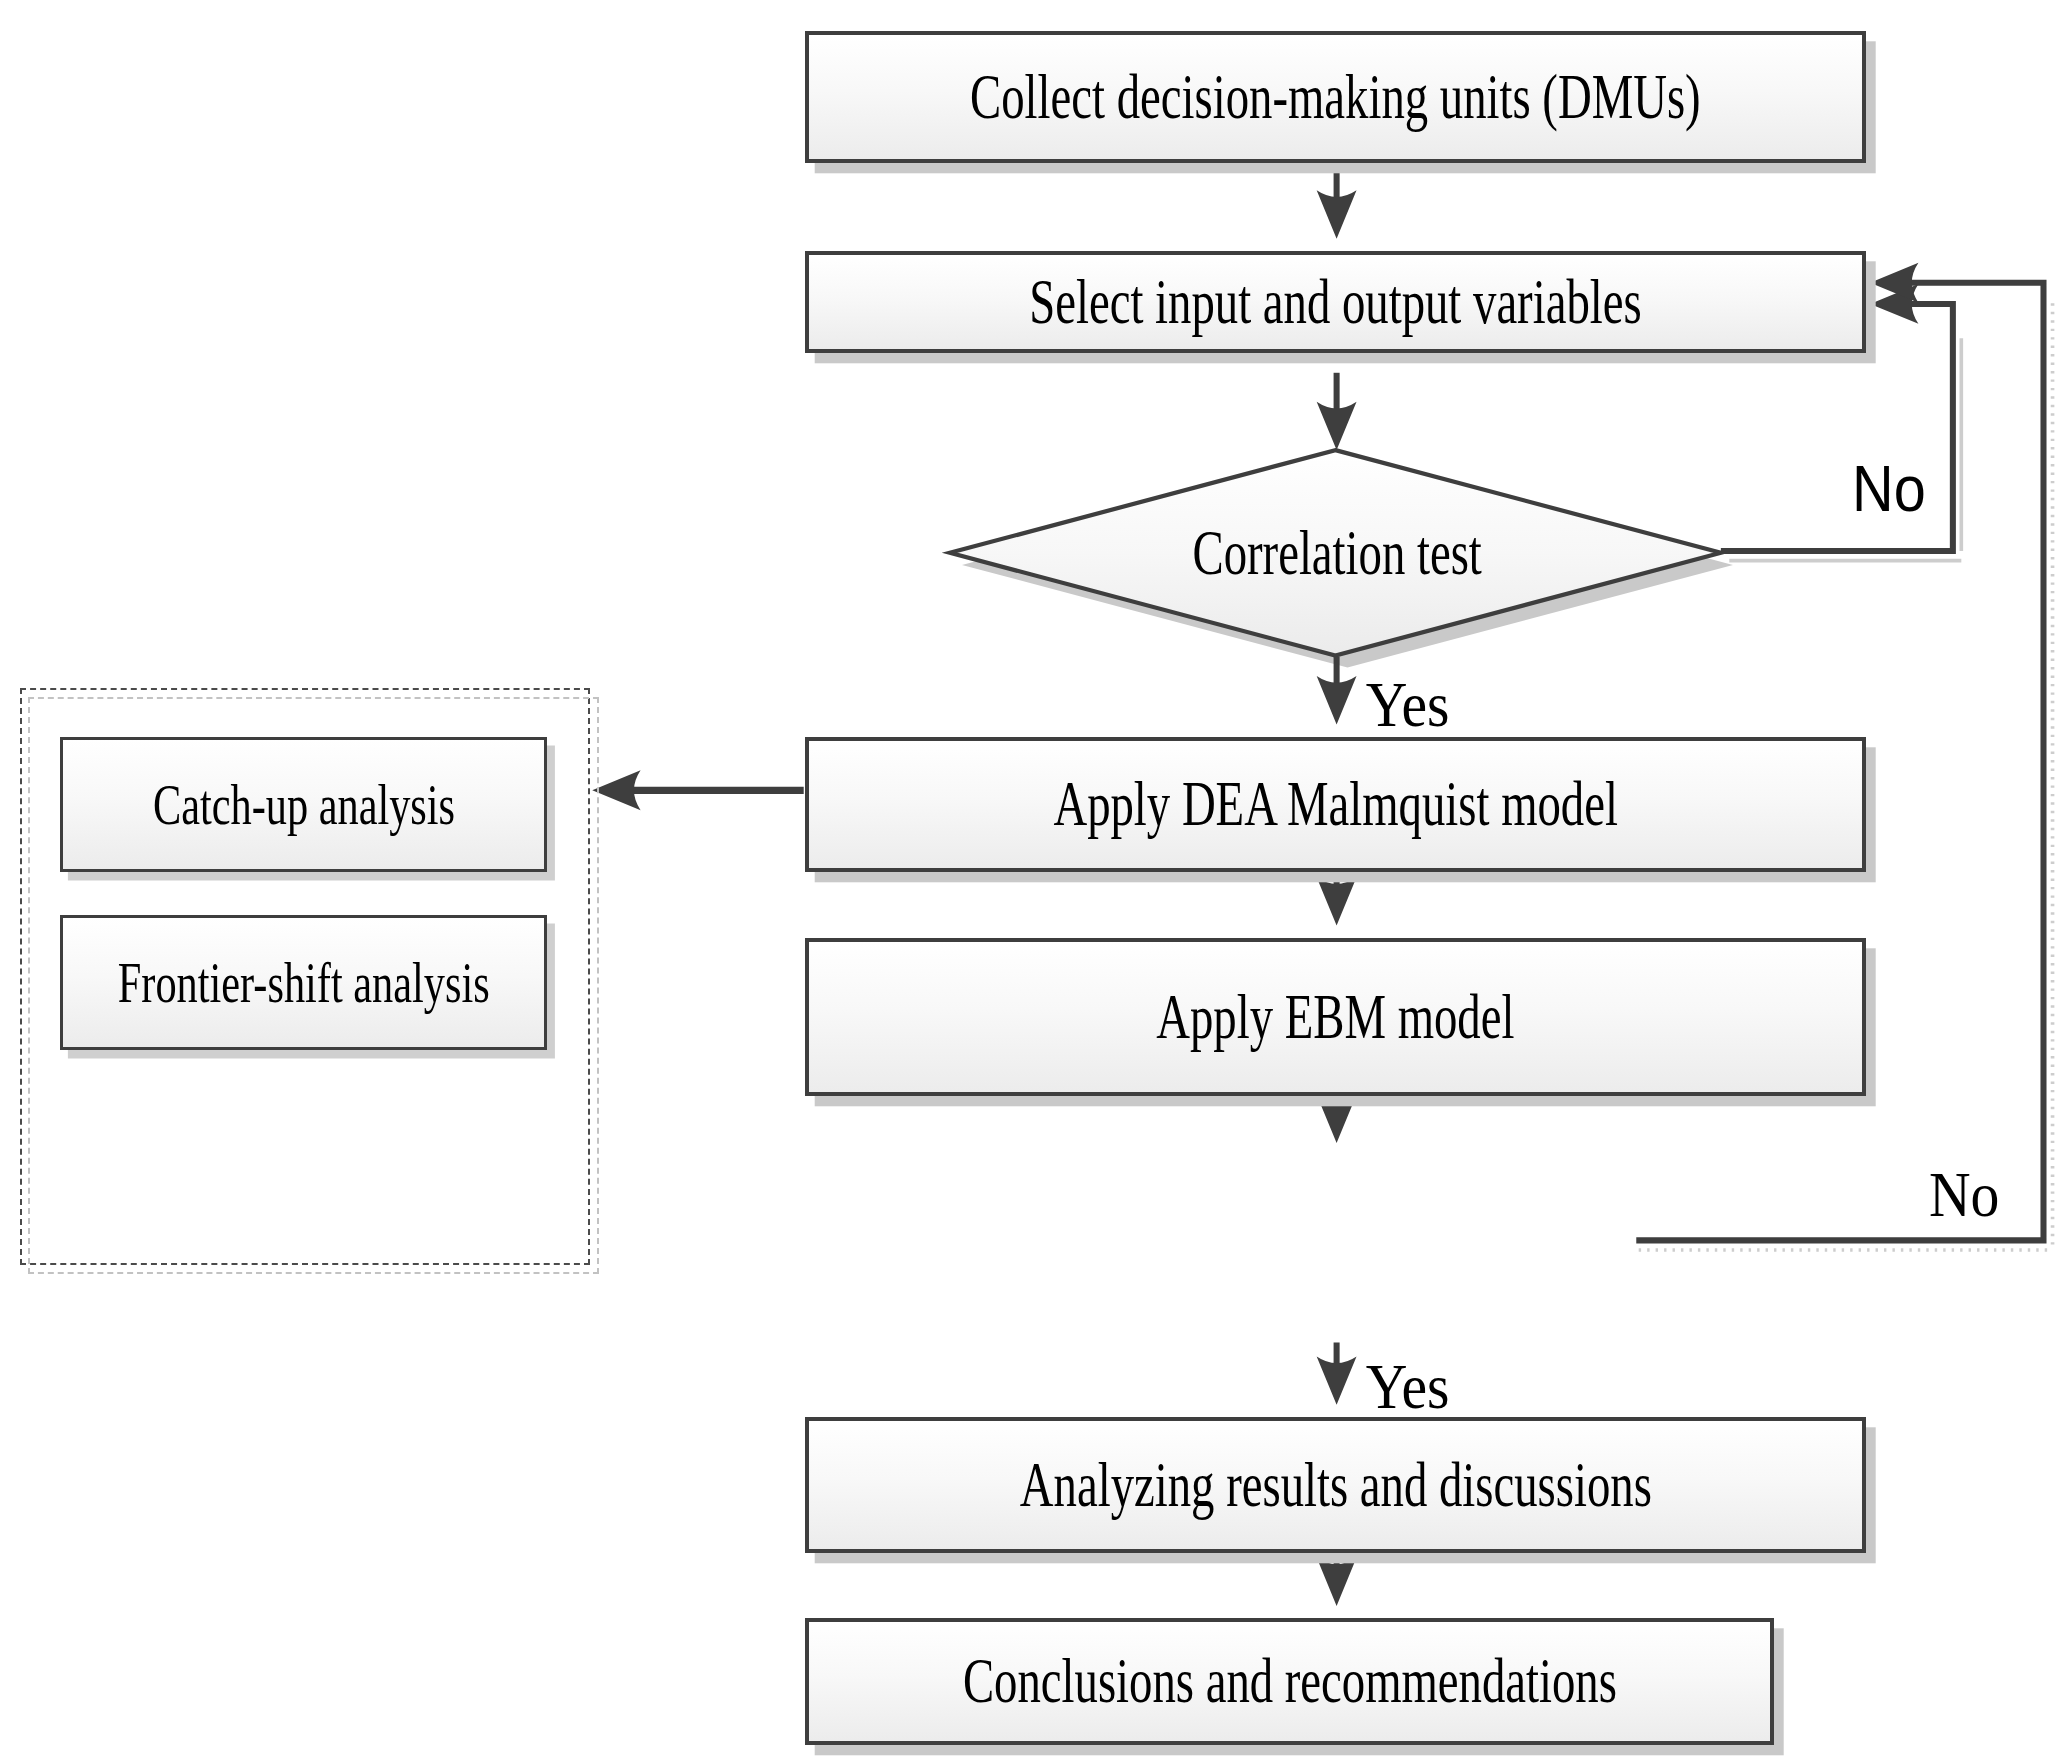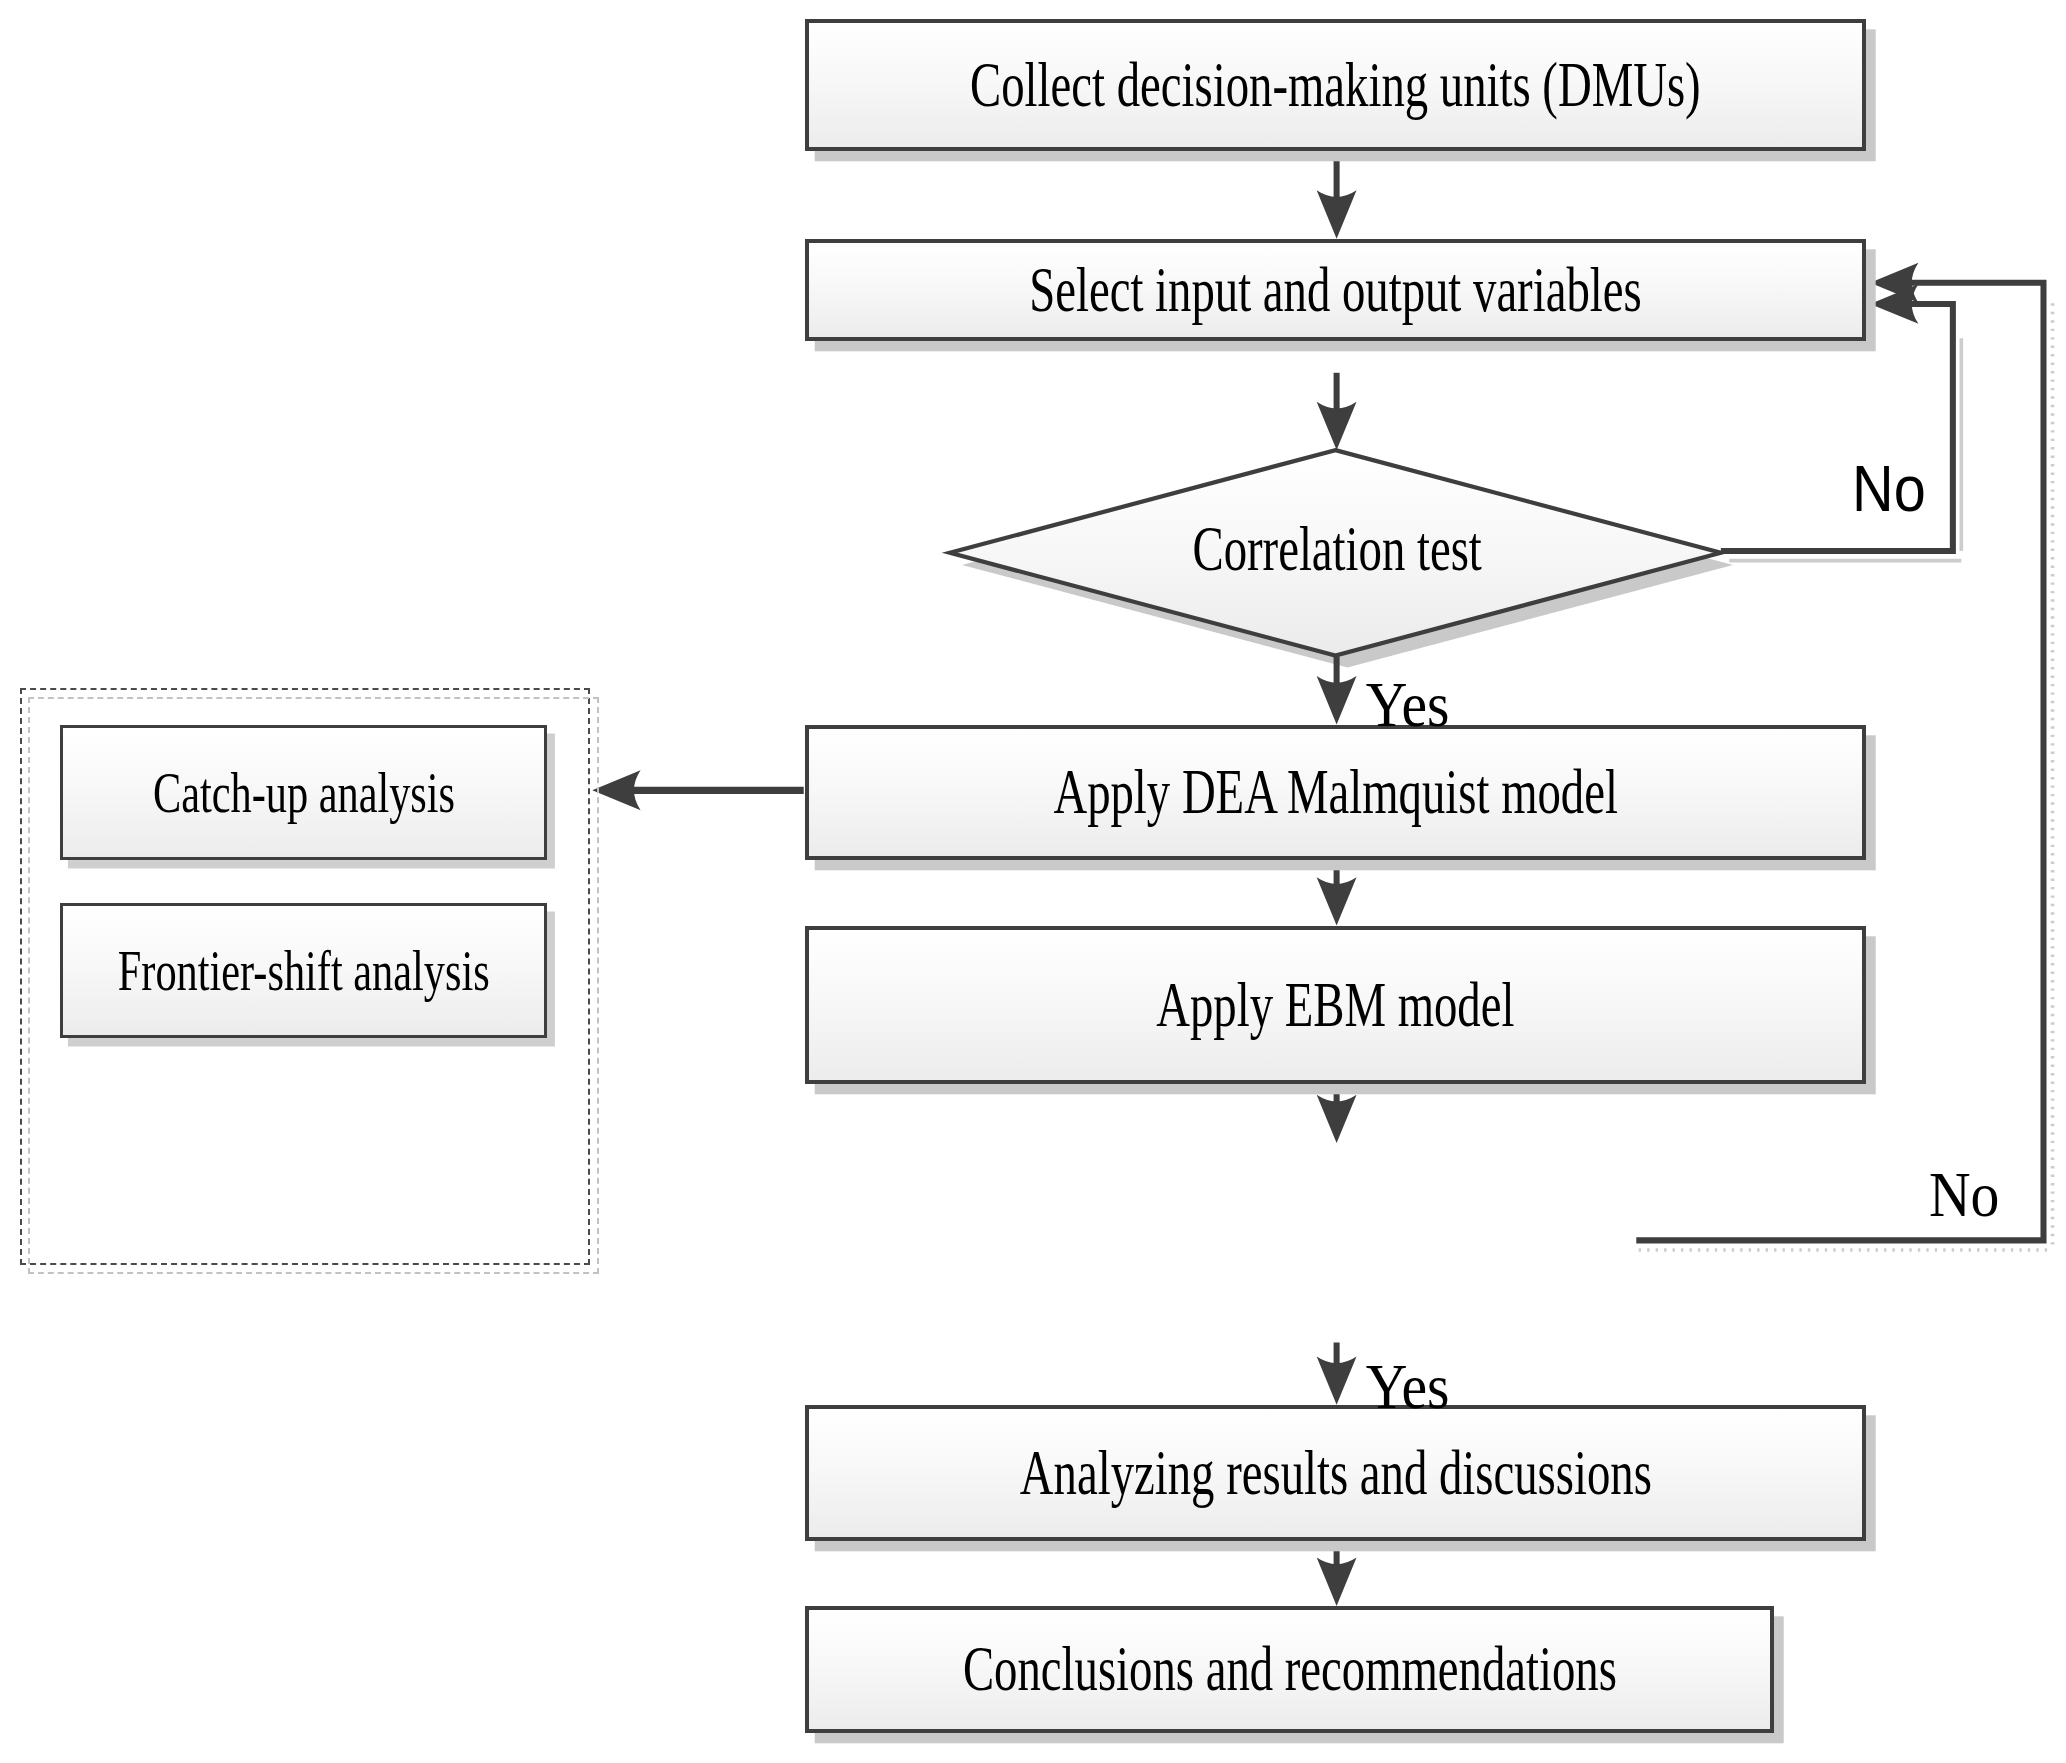--- a/index.html
+++ b/index.html
@@ -3,27 +3,27 @@
 <meta charset="utf-8">
 <style>
   html,body{margin:0;padding:0;background:#ffffff;}
   #canvas{position:relative;width:2066px;height:1763px;background:#ffffff;overflow:hidden;
           font-family:"Liberation Serif","DejaVu Serif",serif;color:#000;}
   #wires{position:absolute;left:0;top:0;z-index:1;}
   .box{position:absolute;box-sizing:border-box;z-index:2;
        border:4.2px solid #3e3e3e;
        background:linear-gradient(180deg,#ffffff 0%,#f8f8f8 45%,#ececec 100%);
        box-shadow:9.7px 10.3px 0 #c9c9c9;
-       display:flex;align-items:center;justify-content:center;}
+       display:flex;align-items:center;justify-content:center;margin-top:12px;}
   .box.sub{border-width:3px;box-shadow:7.9px 8.5px 0 #cfcfcf;}
   .box.stadium{border-radius:104px;box-shadow:7.3px 7.9px 0 #c9c9c9;}
   .lbl{display:inline-block;white-space:nowrap;transform:scaleX(0.73);transform-origin:center center;
        font-size:64px;line-height:1.1;}
   .sub .lbl{font-size:58px;}
-  .dlabel{position:absolute;z-index:3;display:flex;justify-content:center;}
+  .dlabel{position:absolute;z-index:3;display:flex;align-items:center;justify-content:center;}
   .edge-label{position:absolute;z-index:3;font-size:52px;line-height:1;}
   .edge-label .lbl{transform:scaleX(0.9);}
   .edge-label.sans{font-family:"Liberation Sans","DejaVu Sans",sans-serif;font-size:45px;}
   #dashed-group{position:absolute;left:20px;top:688px;width:566px;height:573px;z-index:1;
        border:2.4px dashed #4a4a4a;}
   #dashed-group::after{content:"";position:absolute;left:6px;top:7.3px;right:-11px;bottom:-11px;
        border:2.4px dashed #c2c2c2;z-index:-1;}
 </style>
 </head>
 <body>

